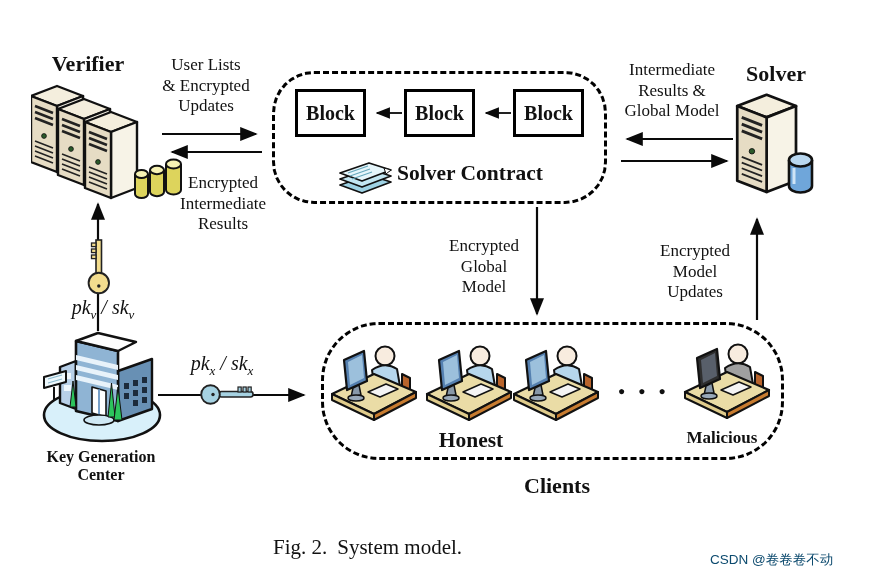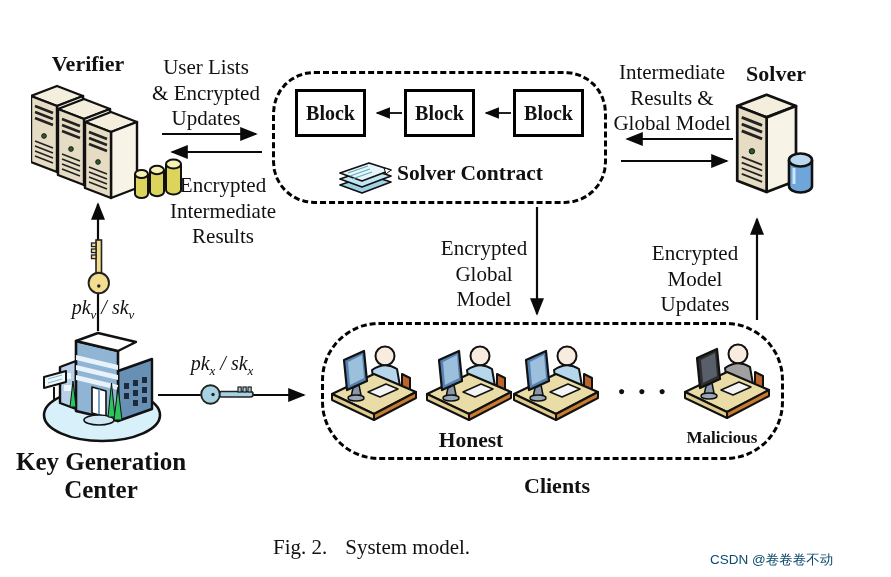--- a/index.html
+++ b/index.html
@@ -1,29 +1,29 @@
 <!DOCTYPE html>
 <html><head>
 <meta charset="utf-8">
 <style>
   html,body{margin:0;padding:0;background:#fff;}
   #canvas{position:relative;width:891px;height:577px;background:#ffffff;overflow:hidden;
           font-family:"Liberation Serif","DejaVu Serif",serif;color:#111;}
   #arrows{position:absolute;left:0;top:0;}
   .abs{position:absolute;}
-  .lbl{font-size:21px;line-height:1.22;text-align:center;white-space:pre-line;}
+  .lbl{font-size:17px;line-height:1.22;text-align:center;white-space:pre-line;}
   .name{font-weight:bold;font-size:22px;text-align:center;line-height:1.12;white-space:pre-line;}
   .dashbox{position:absolute;border:3.5px dashed #000;background:transparent;}
   .block{position:absolute;width:71px;height:48px;border:3px solid #000;background:#fff;
          box-sizing:border-box;text-align:center;font-weight:bold;font-size:20px;line-height:42px;}
   .keymath{font-style:italic;font-size:20px;text-align:center;}
   .keymath sub{font-size:13px;}
   .dots{font-size:12px;letter-spacing:13px;font-weight:bold;color:#111;}
   .sc-label{font-weight:bold;font-size:21.5px;}
-  .caption{font-size:21px;display:flex;gap:18px;text-align:right;}
+  .caption{font-size:21px;display:flex;gap:10px;text-align:right;}
   .watermark{font-size:13.5px;color:#0c4a6e;font-family:"Liberation Sans","DejaVu Sans",sans-serif;}
   svg .outline{stroke:#111;stroke-linejoin:round;}
 </style>
 </head>
 <body>
 
 <div id="canvas">
 
   <svg id="arrows" width="891" height="577" viewBox="0 0 891 577">
     <defs>
@@ -202,21 +202,21 @@
   <style>
     .honest  { --body:#b6d6ec; --screen:#5580b0; --panel:#9cc0dc; }
     .malicious{ --body:#a0a0a0; --screen:#2e2e2e; --panel:#585f6a; }
     .bodyfill  { fill:var(--body,#b6d6ec); }
     .screenfill{ fill:var(--screen,#5580b0); }
     .panelfill { fill:var(--panel,#9cc0dc); }
   </style>
 
   <div class="abs name" style="left:38px;top:52px;width:100px;">Verifier</div>
   <div class="abs name" style="left:736px;top:62px;width:80px;">Solver</div>
-  <div class="abs name" style="left:10px;top:448px;width:182px;font-size:25px;">Key Generation
+  <div class="abs name" style="left:10px;top:448px;width:182px;font-size:16px;">Key Generation
 Center</div>
 
   <div class="abs lbl" style="left:147px;top:55px;width:118px;">User Lists
 &amp; Encrypted
 Updates</div>
   <div class="abs lbl" style="left:158px;top:173px;width:130px;">Encrypted
 Intermediate
 Results</div>
   <div class="abs lbl" style="left:609px;top:60px;width:126px;">Intermediate
 Results &amp;

